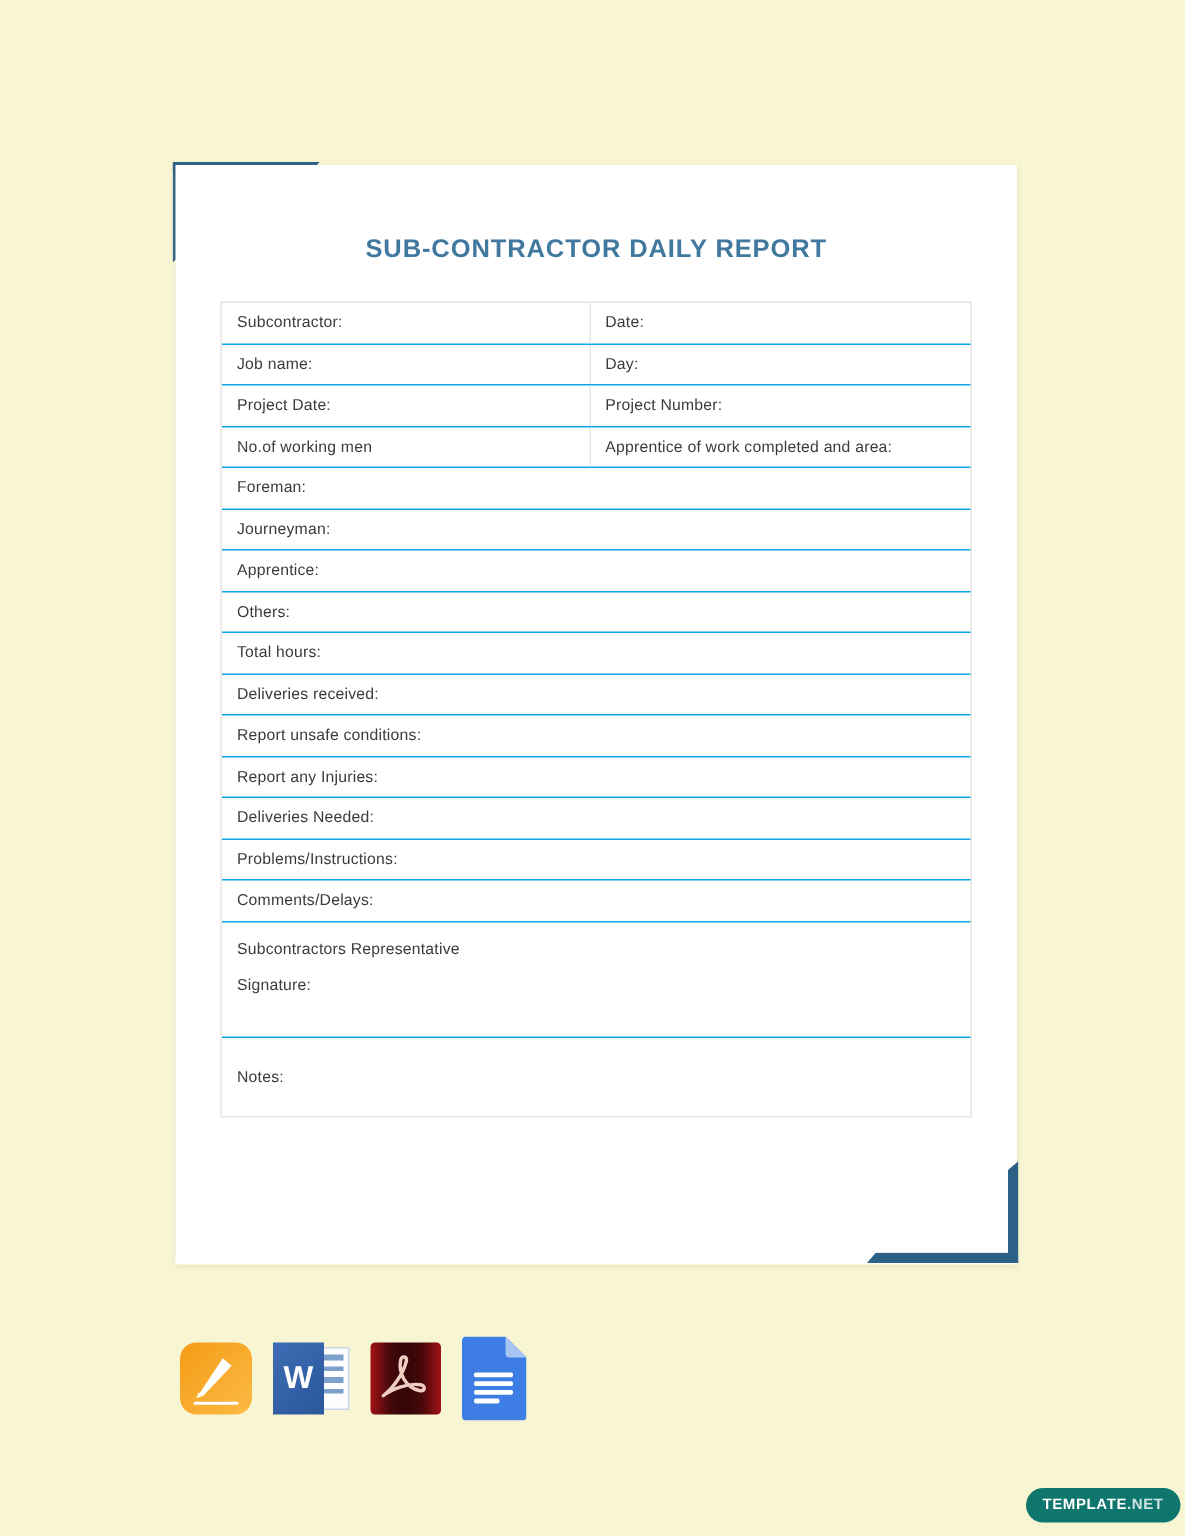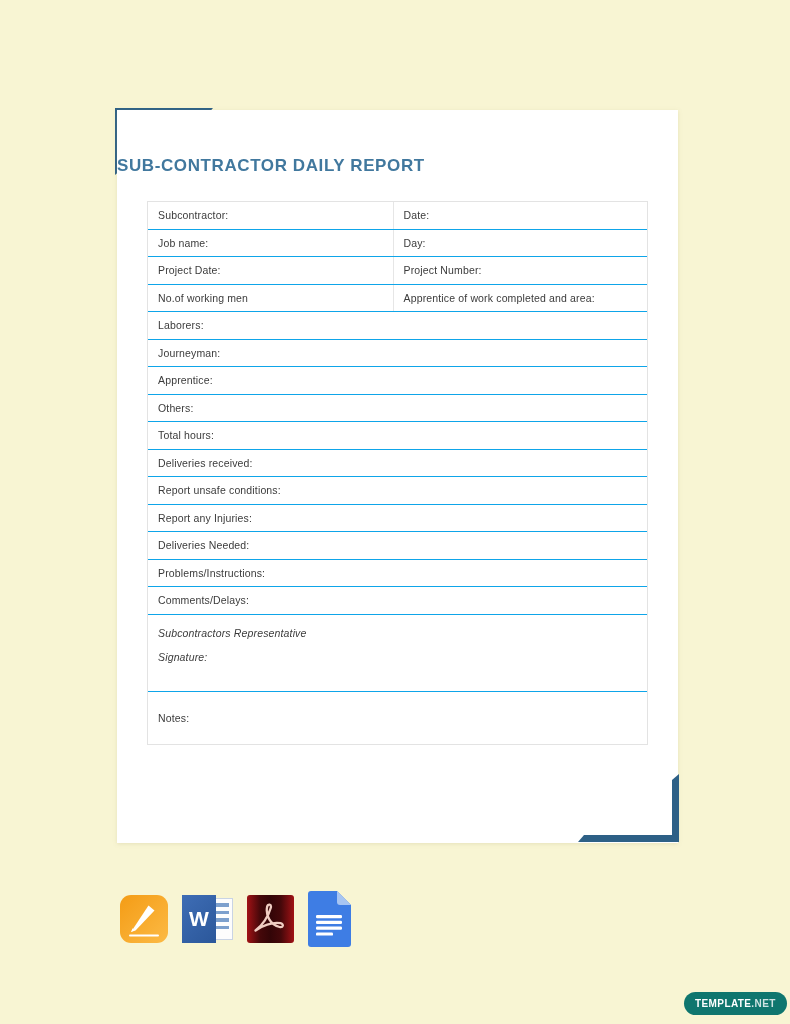--- a/index.html
+++ b/index.html
@@ -24,21 +24,21 @@
         clip-path:polygon(0 0,100% 0,calc(100% - 6px) 100%,0 100%);}
   .tl-v{left:115px;top:108px;width:7px;height:67px;
         clip-path:polygon(0 0,100% 0,100% calc(100% - 6px),0 100%);}
   .br-h{left:578px;top:835px;width:101px;height:7px;
         clip-path:polygon(6px 0,100% 0,100% 100%,0 100%);}
   .br-v{left:672px;top:774px;width:7px;height:68px;
         clip-path:polygon(0 6px,100% 0,100% 100%,0 100%);}
 
   .page-title{
     position:absolute;top:46px;left:0;width:100%;
-    text-align:left;margin:0;
+    text-align:center;margin:0;
     font-size:17px;font-weight:bold;color:#41789e;
     letter-spacing:.6px;
   }
 
   
   .form-table{
     position:absolute;left:30px;top:91px;width:501px;
     border:1px solid #e3e3e3;
     box-sizing:border-box;
   }
@@ -53,21 +53,21 @@
     box-sizing:border-box;
     font-size:10.5px;color:#3b3b3b;letter-spacing:.15px;
     line-height:26.5px;
     padding-left:10px;
     white-space:nowrap;overflow:hidden;
   }
   .cell.full{width:100%;}
   .cell.left{width:49%;}
   .cell.right{width:51%;border-left:1px solid #e6e6e6;}
   .row.sig{height:77px;display:block;}
-  .row.sig .line{font-size:10.5px;color:#3b3b3b;letter-spacing:.15px;padding-left:10px;font-style:italic;}
+  .row.sig .line{font-size:10.5px;color:#3b3b3b;letter-spacing:.15px;padding-left:10px;}
   .row.sig .line1{padding-top:12px;}
   .row.sig .line2{margin-top:12px;}
   .row.notes{height:52px;display:block;}
   .row.notes .cell{line-height:normal;padding-top:20px;}
 
   
   .apps{
     position:absolute;left:120px;top:889px;height:60px;
     display:flex;align-items:center;gap:14px;
   }
@@ -128,21 +128,21 @@
       <div class="row pair">
         <div class="cell left">Project Date:</div>
         <div class="cell right">Project Number:</div>
       </div>
       <div class="row pair">
         <div class="cell left">No.of working men</div>
         <div class="cell right">Apprentice of work completed and area:</div>
       </div>
 
       <div class="row">
-          <div class="cell full">Laborers:</div>
+          <div class="cell full">Foreman:</div>
         </div>
       <div class="row">
           <div class="cell full">Journeyman:</div>
         </div>
       <div class="row">
           <div class="cell full">Apprentice:</div>
         </div>
       <div class="row">
           <div class="cell full">Others:</div>
         </div>

